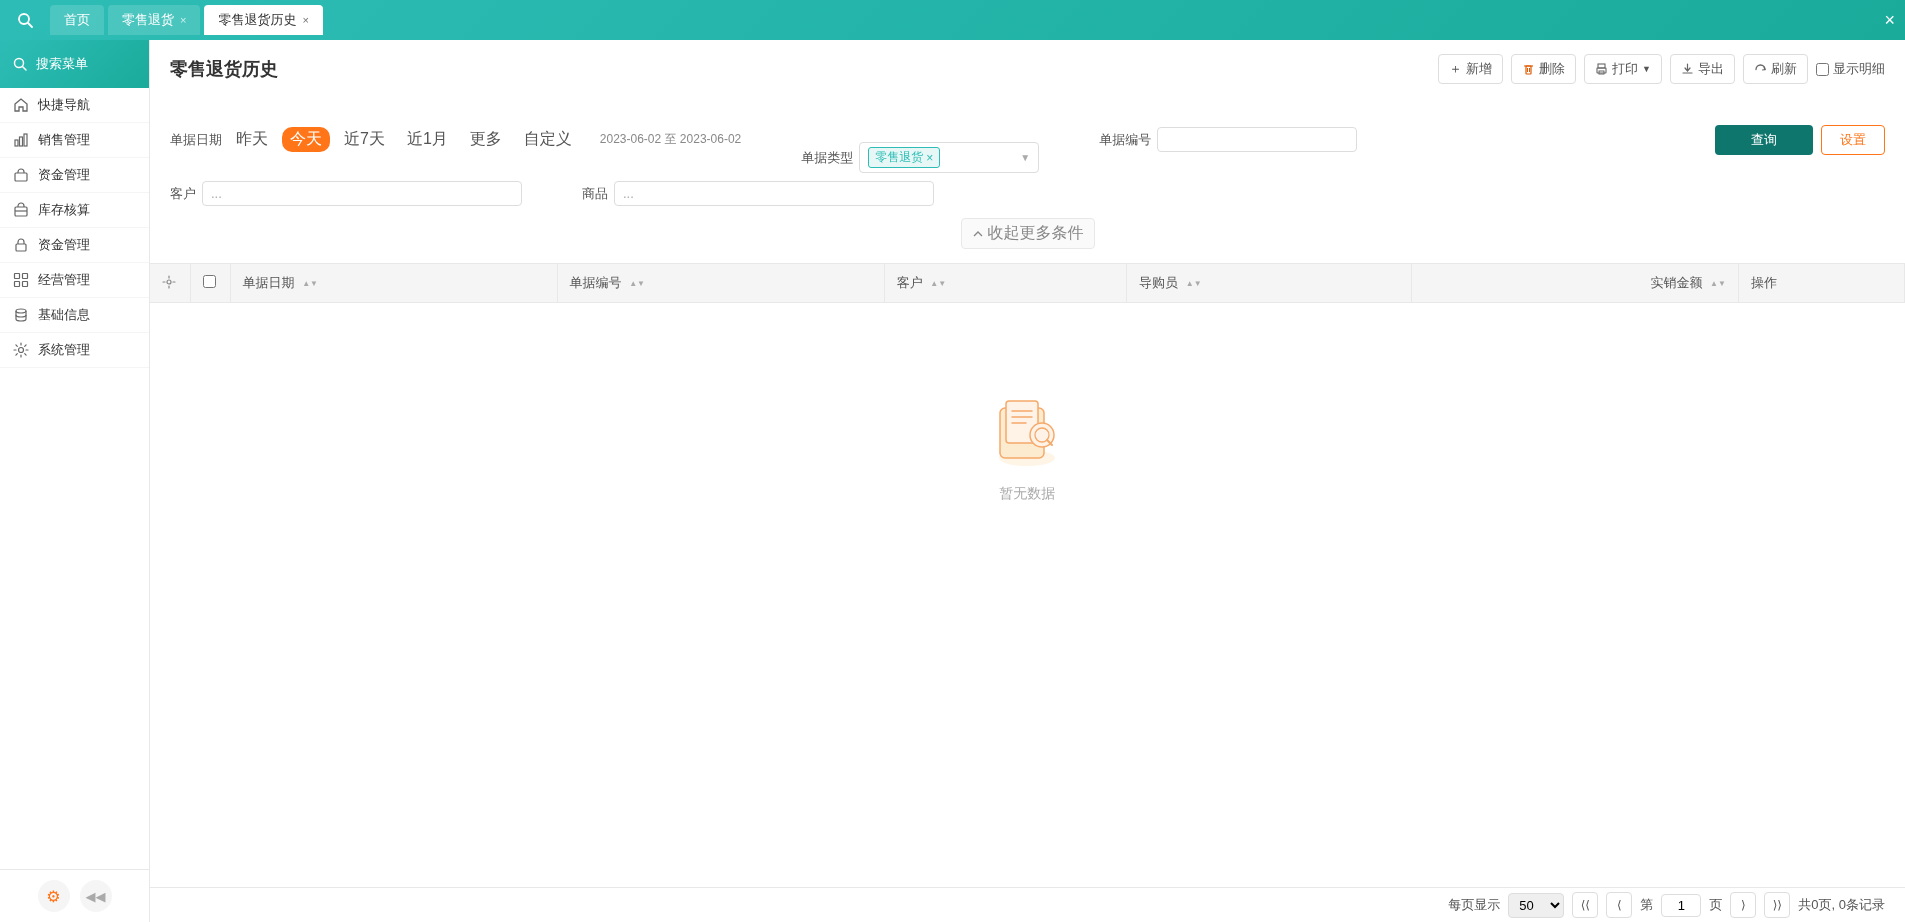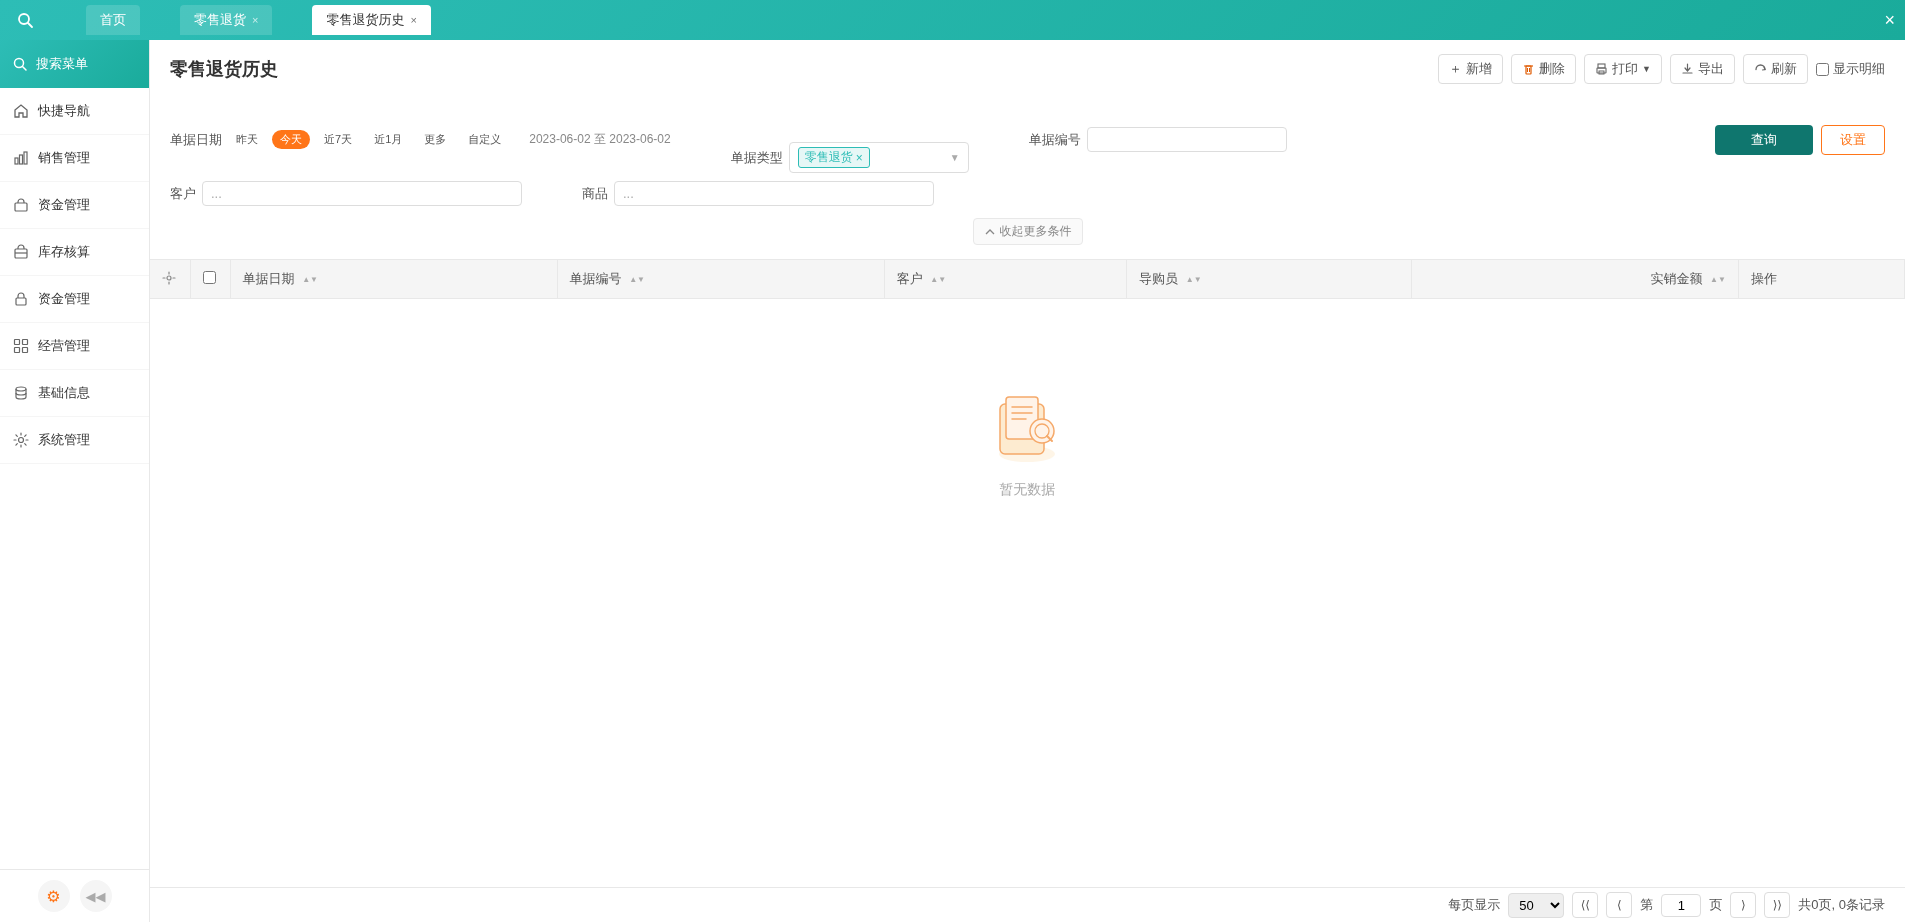--- a/index.html
+++ b/index.html
@@ -25,21 +25,20 @@
       height: 30px;
       padding: 0 14px;
       border-radius: 4px 4px 0 0;
       display: flex;
       align-items: center;
       gap: 6px;
       font-size: 13px;
       color: #fff;
       cursor: pointer;
       background: rgba(255,255,255,0.15);
-      margin-left: 36px;
     }
     .topbar-tab.active {
       background: #fff;
       color: #333;
     }
     .topbar-tab .close-x {
       font-size: 11px;
       opacity: 0.7;
     }
     .topbar-close {
@@ -74,21 +73,21 @@
       gap: 8px;
       cursor: pointer;
     }
     .sidebar-search span {
       color: #fff;
       font-size: 13px;
     }
     .sidebar-item {
       display: flex;
       align-items: center;
-      padding: 14px 12px;
+      padding: 8px 12px;
       gap: 8px;
       cursor: pointer;
       font-size: 13px;
       color: #333;
       border-bottom: 1px solid #f5f5f5;
     }
     .sidebar-item .icon {
       width: 18px;
       height: 18px;
       display: flex;
@@ -205,21 +204,21 @@
       white-space: nowrap;
     }
     .date-filter {
       display: flex;
       align-items: center;
       gap: 6px;
     }
     .date-chip {
       padding: 2px 8px;
       border-radius: 10px;
-      font-size: 11px;
+      font-size: 16px;
       cursor: pointer;
       color: #555;
       text-align: center;
     }
     .date-chip.active {
       background: #FF7518;
       color: #fff;
     }
     .date-range {
       font-size: 12px;
@@ -257,21 +256,21 @@
       color: #555;
     }
     .filter-dots {
       color: #aaa;
       font-size: 13px;
     }
     .collapse-btn {
       display: flex;
       align-items: center;
       gap: 4px;
-      font-size: 12px;
+      font-size: 16px;
       color: #888;
       cursor: pointer;
       padding: 4px 10px;
       border: 1px solid #e8e8e8;
       border-radius: 4px;
       background: #fafafa;
       margin: 4px auto;
     }
 
     

